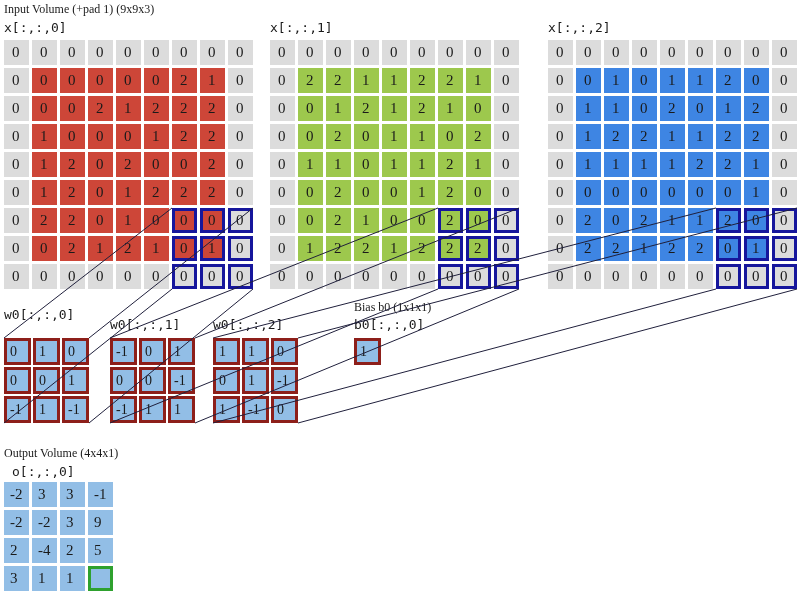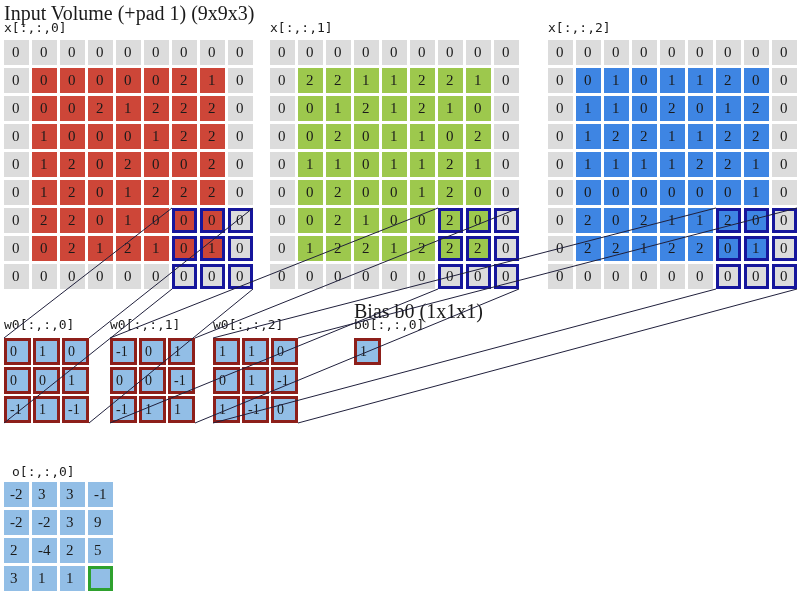--- a/index.html
+++ b/index.html
@@ -1,18 +1,18 @@
 <!DOCTYPE html>
 <html><head>
 <meta charset="utf-8">
 <style>
   html,body{margin:0;padding:0;background:#ffffff;}
   #stage{position:relative;width:801px;height:597px;overflow:hidden;
          font-family:"Liberation Serif","DejaVu Serif",serif;color:#1a1a1a;}
-  .title{position:absolute;font-size:20px;white-space:nowrap;text-align:center;}
+  .title{position:absolute;font-size:12px;white-space:nowrap;text-align:center;}
   .mono{position:absolute;font-family:"DejaVu Sans Mono","Liberation Mono",monospace;
         font-size:13px;white-space:nowrap;}
   .grid9{position:absolute;display:grid;grid-template-columns:repeat(9,25px);
          grid-auto-rows:25px;gap:3px;}
   .cell{box-sizing:border-box;display:flex;align-items:center;padding-left:8px;
         font-size:15px;line-height:1;}
   .cell.hl{border:3px solid #16169c;padding-left:5px;}
   .fgrid{position:absolute;display:grid;grid-template-columns:repeat(3,27px);
          grid-auto-rows:27px;gap:2px;}
   .fcell{box-sizing:border-box;border:3px solid #8d1f1a;display:flex;align-items:center;
@@ -277,21 +277,21 @@
       <div class="cell" style="background: rgb(220, 220, 220);">0</div>
       <div class="cell" style="background: rgb(220, 220, 220);">0</div>
       <div class="cell" style="background: rgb(220, 220, 220);">0</div>
       <div class="cell" style="background: rgb(220, 220, 220);">0</div>
       <div class="cell" style="background: rgb(220, 220, 220);">0</div>
       <div class="cell hl" style="background: rgb(220, 220, 220); border-color: rgb(22, 22, 156);">0</div>
       <div class="cell hl" style="background: rgb(220, 220, 220); border-color: rgb(22, 22, 156);">0</div>
       <div class="cell hl" style="background: rgb(220, 220, 220); border-color: rgb(22, 22, 156);">0</div>
     </div>
 
-  <div class="mono" style="left:4px;top:317px">w0[:,:,0]</div>
+  <div class="mono" style="left:4px;top:307px">w0[:,:,0]</div>
   <div class="mono" style="left:110px;top:317px">w0[:,:,1]</div>
   <div class="mono" style="left:213px;top:317px">w0[:,:,2]</div>
 
   <div class="fgrid" id="grid-w0" style="left:4px;top:338px">
       <div class="fcell" style="background: rgb(146, 190, 230); border-color: rgb(141, 31, 26);">0</div>
       <div class="fcell" style="background: rgb(146, 190, 230); border-color: rgb(141, 31, 26);">1</div>
       <div class="fcell" style="background: rgb(146, 190, 230); border-color: rgb(141, 31, 26);">0</div>
       <div class="fcell" style="background: rgb(146, 190, 230); border-color: rgb(141, 31, 26);">0</div>
       <div class="fcell" style="background: rgb(146, 190, 230); border-color: rgb(141, 31, 26);">0</div>
       <div class="fcell" style="background: rgb(146, 190, 230); border-color: rgb(141, 31, 26);">1</div>
@@ -319,20 +319,21 @@
       <div class="fcell" style="background: rgb(146, 190, 230); border-color: rgb(141, 31, 26);">-1</div>
       <div class="fcell" style="background: rgb(146, 190, 230); border-color: rgb(141, 31, 26);">1</div>
       <div class="fcell" style="background: rgb(146, 190, 230); border-color: rgb(141, 31, 26);">-1</div>
       <div class="fcell" style="background: rgb(146, 190, 230); border-color: rgb(141, 31, 26);">0</div>
     </div>
 
   <div class="title" style="left:354px;top:300px">Bias b0 (1x1x1)</div>
   <div class="mono" style="left:354px;top:317px">b0[:,:,0]</div>
   <div class="fcell" id="bias-cell" style="position: absolute; left: 354px; top: 338px; width: 27px; height: 27px; background: rgb(146, 190, 230); border-color: rgb(141, 31, 26);">1</div>
 
+  <div class="title" style="left:4px;top:446px">Output Volume (4x4x1)</div>
   <div class="mono" style="left:12px;top:464px">o[:,:,0]</div>
   <div class="ogrid" id="grid-o" style="left:4px;top:482px">
       <div class="ocell" style="background: rgb(146, 190, 230);">-2</div>
       <div class="ocell" style="background: rgb(146, 190, 230);">3</div>
       <div class="ocell" style="background: rgb(146, 190, 230);">3</div>
       <div class="ocell" style="background: rgb(146, 190, 230);">-1</div>
       <div class="ocell" style="background: rgb(146, 190, 230);">-2</div>
       <div class="ocell" style="background: rgb(146, 190, 230);">-2</div>
       <div class="ocell" style="background: rgb(146, 190, 230);">3</div>
       <div class="ocell" style="background: rgb(146, 190, 230);">9</div>

